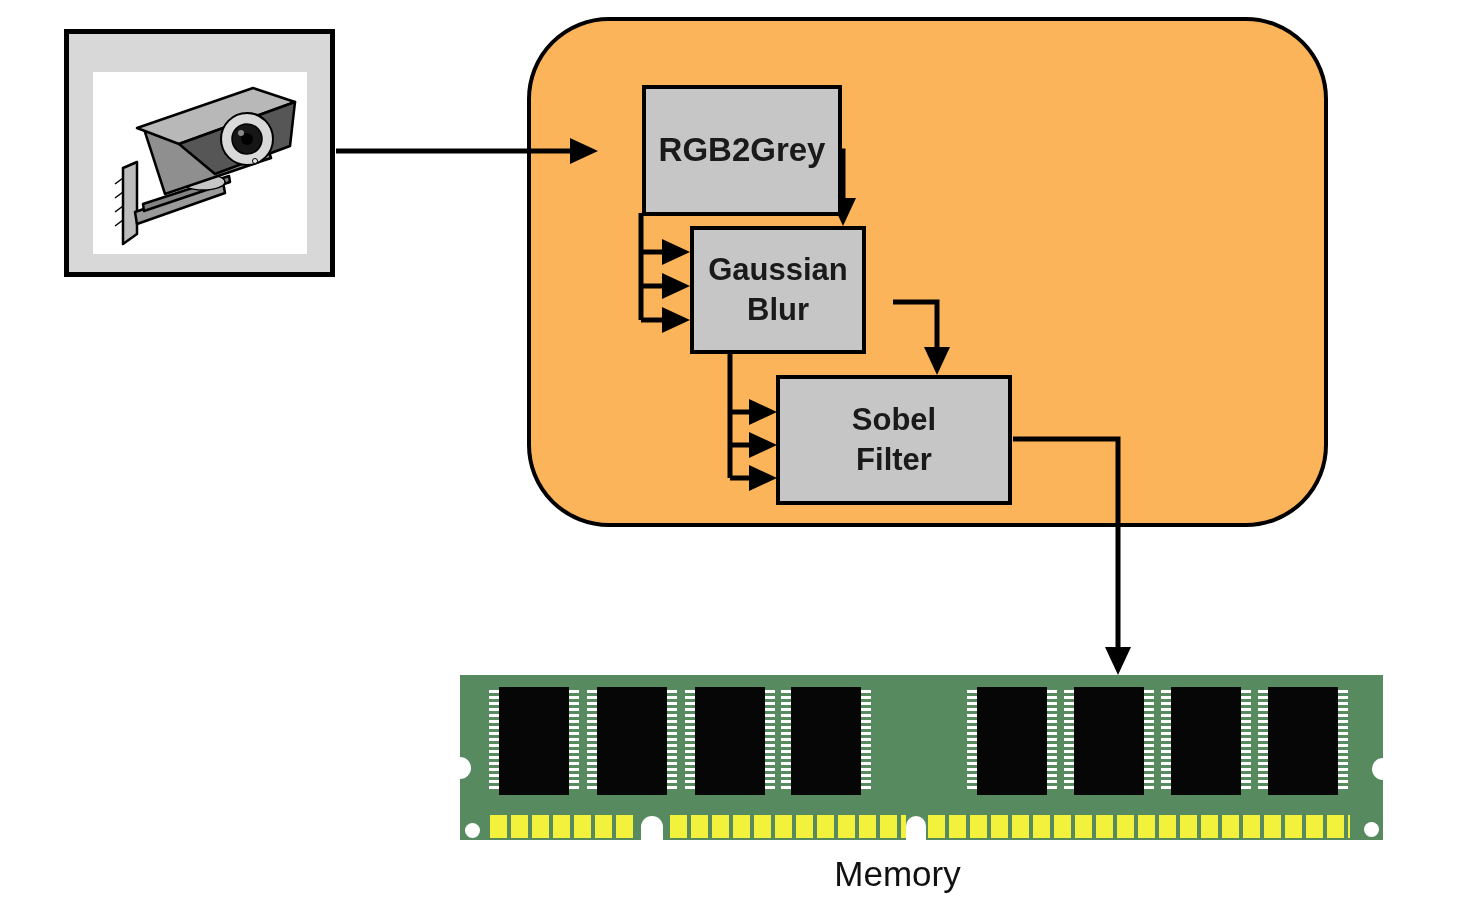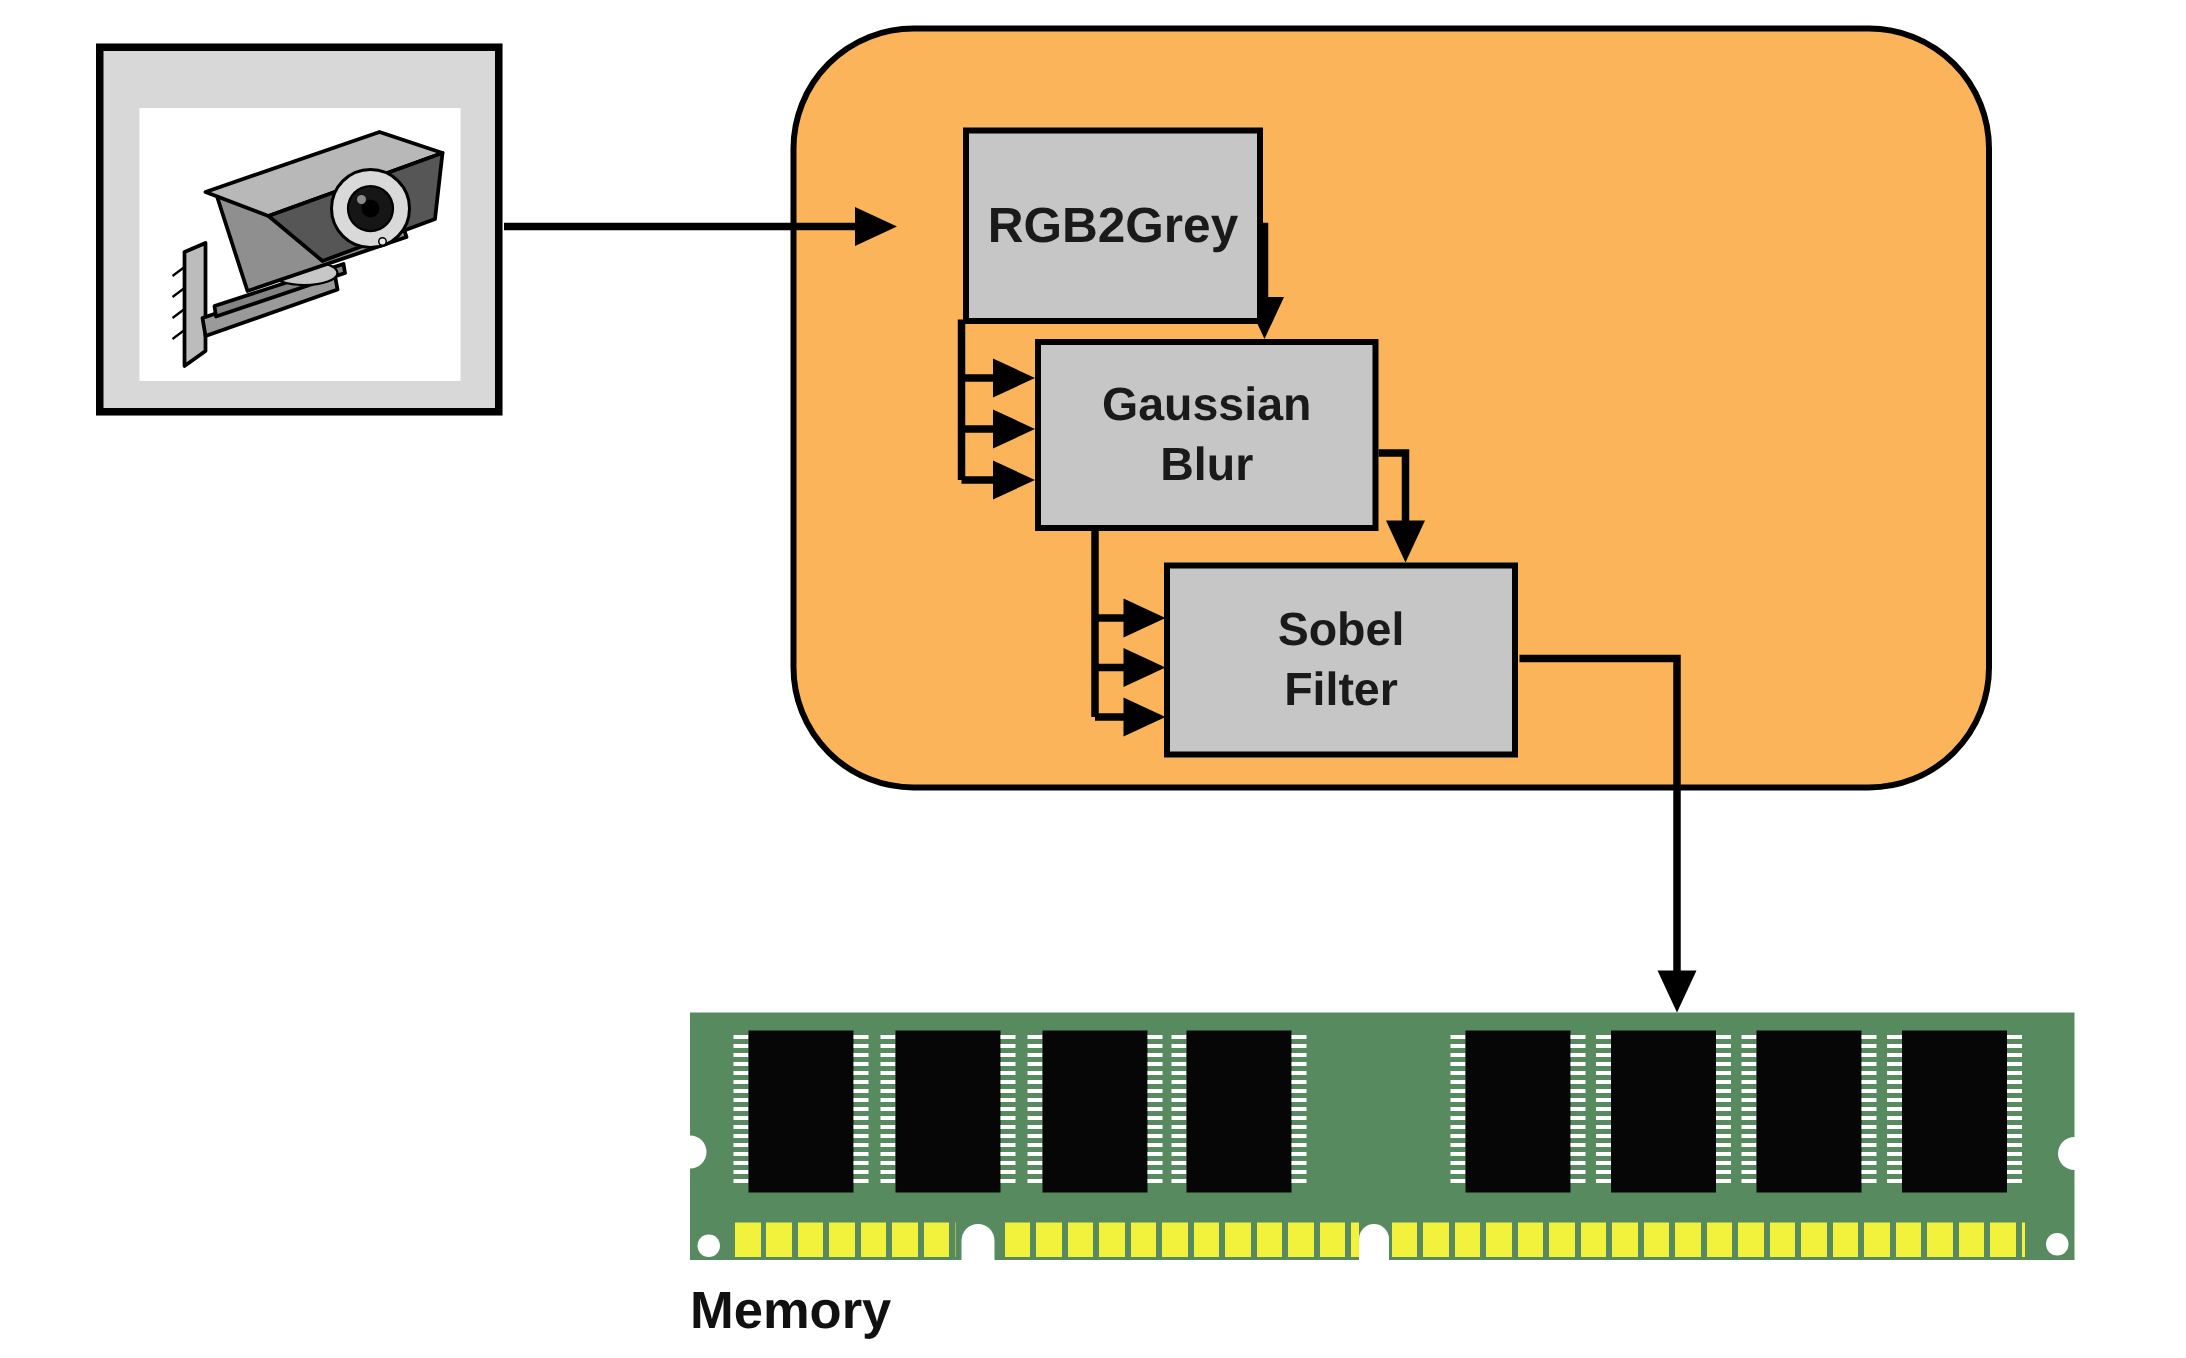--- a/index.html
+++ b/index.html
@@ -20,21 +20,21 @@
   }
   
   .block{
     position:absolute;background:var(--block-fill,#C6C6C6);
     border:4px solid var(--line-black,#000);box-sizing:border-box;
     display:flex;align-items:center;justify-content:center;
     font-weight:bold;color:#1a1a1a;text-align:center;
     white-space:pre-line;line-height:1.28;
   }
   .b-rgb2grey{left:598px;top:85px;width:200px;height:131px;font-size:33px;margin-left:44px;}
-  .b-gaussian{left:690px;top:226px;width:229px;height:128px;font-size:31px;}
+  .b-gaussian{left:690px;top:226px;width:176px;height:128px;font-size:31px;}
   .b-sobel{left:776px;top:375px;width:236px;height:130px;font-size:31px;}
   
   .camera-frame{
     position:absolute;left:64px;top:29px;width:271px;height:248px;
     background:var(--camera-frame-fill,#D8D8D8);
     border:5px solid var(--line-black,#000);box-sizing:border-box;
   }
   .camera-inner{position:absolute;left:24px;top:38px;width:214px;height:182px;background:#fff;}
   .camera-inner svg{display:block;width:100%;height:100%;}
   
@@ -50,22 +50,22 @@
   .chip .pins.left{left:0;}
   .chip .pins.right{right:0;}
   .pin-row{
     position:absolute;top:140px;height:23px;
     background:repeating-linear-gradient(90deg,var(--pin-yellow,#F2F23C) 0 17px,rgba(0,0,0,0) 17px 21px);
   }
   .notch-side{position:absolute;width:22px;height:22px;border-radius:50%;background:#fff;}
   .notch-bottom{position:absolute;top:141px;height:24px;border-radius:11px 11px 0 0;background:#fff;}
   .hole{position:absolute;width:15px;height:15px;border-radius:50%;background:#fff;}
   .memory-label{
-    position:absolute;left:460px;top:854px;width:923px;
-    font-size:35px;font-weight:bold;color:#111;
+    position:absolute;left:436px;top:854px;width:923px;text-align:center;
+    font-size:35px;font-weight:normal;color:#111;
   }
 </style>
 </head>
 <body>
 
 <div class="canvas">
 
   <div class="fpga"></div>
 
   <div class="memory">

